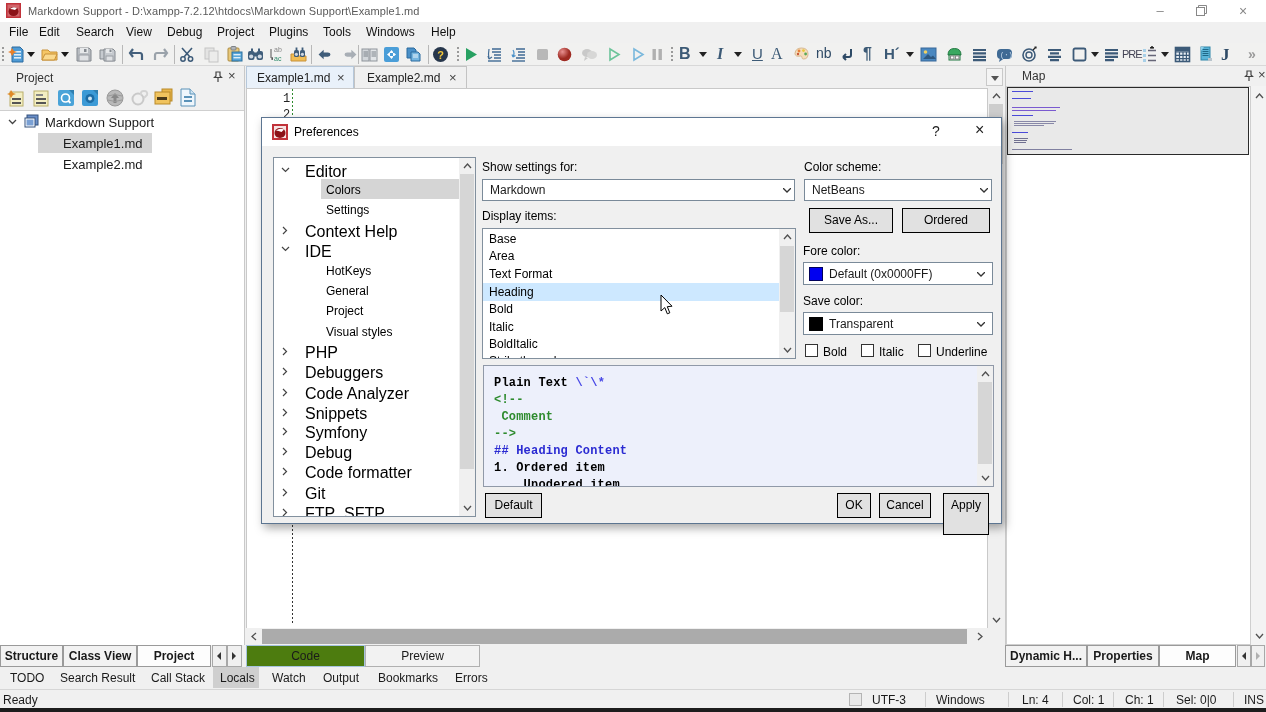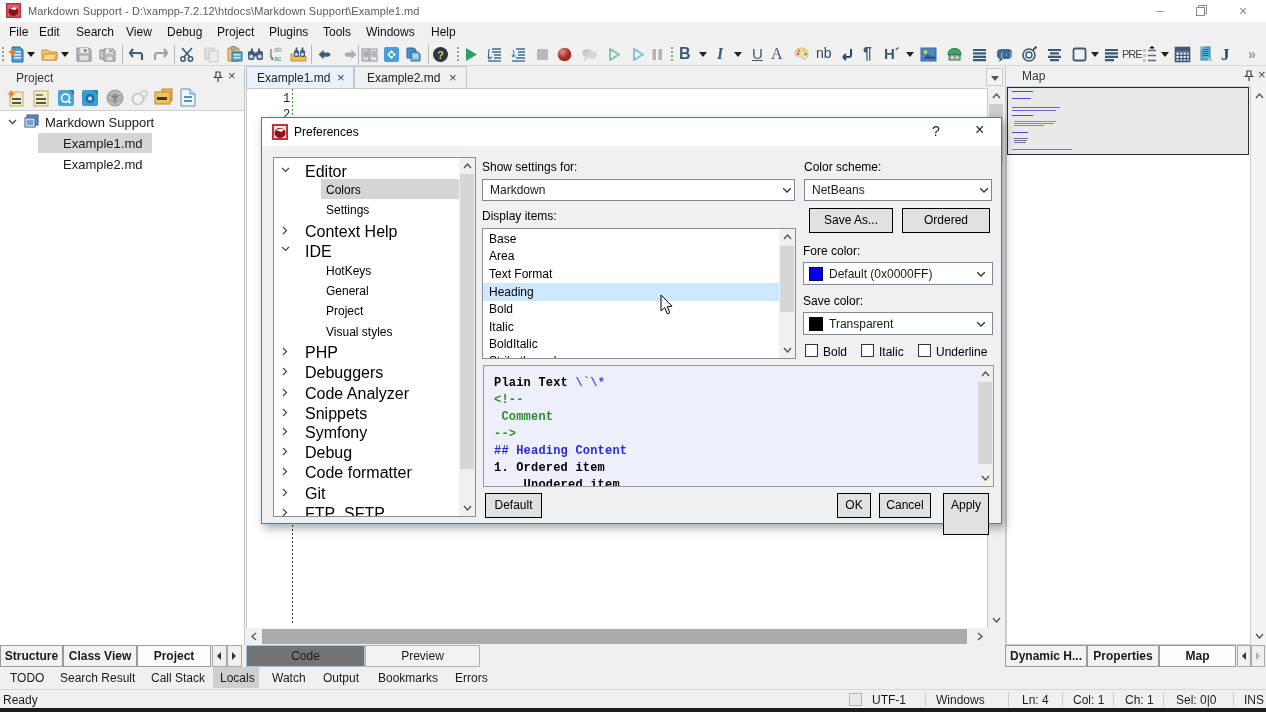--- a/index.html
+++ b/index.html
@@ -470,21 +470,21 @@
 <div id="btrow" class="abs" style="left:0;top:645px;width:1266px;height:22px;background:#f0f0f0">
   <div class="btab" style="left:0;width:63px;background:#f2f2f2;border:1px solid #9a9a9a;font-weight:bold">Structure</div>
   <div class="btab" style="left:63px;width:74px;background:#f2f2f2;border:1px solid #9a9a9a;font-weight:bold">Class View</div>
   <div class="btab" style="left:137px;width:74px;background:#fdfdfd;border:1px solid #9a9a9a;font-weight:bold">Project</div>
   <div class="btab" style="left:212px;width:15px;border:1px solid #a8a8a8;background:#f0f0f0"><svg width="5" height="8" style="margin-top:6px">
         <path d="M4 0 L0 4 L4 8z" fill="#333"></path>
       </svg></div>
   <div class="btab" style="left:227px;width:15px;border:1px solid #a8a8a8;background:#f0f0f0"><svg width="5" height="8" style="margin-top:6px">
         <path d="M0 0 L4 4 L0 8z" fill="#333"></path>
       </svg></div>
-  <div class="btab" style="left:246px;width:119px;background:#737373;border:1px solid #a7c4de">Code</div>
+  <div class="btab" style="left:246px;width:119px;background:#4d7c0f;border:1px solid #a7c4de">Code</div>
   <div class="btab" style="left:365px;width:115px;background:#f2f2f2;border:1px solid #b0b0b0">Preview</div>
   <div class="btab" style="left:1005px;width:82px;background:#f2f2f2;border:1px solid #9a9a9a;font-weight:bold">Dynamic H...</div>
   <div class="btab" style="left:1087px;width:72px;background:#f2f2f2;border:1px solid #9a9a9a;font-weight:bold">Properties</div>
   <div class="btab" style="left:1159px;width:77px;background:#fdfdfd;border:1px solid #9a9a9a;font-weight:bold">Map</div>
   <div class="btab" style="left:1237px;width:14px;border:1px solid #a8a8a8;background:#f0f0f0"><svg width="5" height="8" style="margin-top:6px">
         <path d="M4 0 L0 4 L4 8z" fill="#333"></path>
       </svg></div>
   <div class="btab" style="left:1251px;width:14px;border:1px solid #a8a8a8;background:#f0f0f0"><svg width="5" height="8" style="margin-top:6px">
         <path d="M0 0 L4 4 L0 8z" fill="#b0b0b0"></path>
       </svg></div>
@@ -497,21 +497,21 @@
   <span class="abs" style="left:220px;top:4px">Locals</span>
   <span class="abs" style="left:272px;top:4px">Watch</span>
   <span class="abs" style="left:323px;top:4px">Output</span>
   <span class="abs" style="left:378px;top:4px">Bookmarks</span>
   <span class="abs" style="left:455px;top:4px">Errors</span>
 </div>
 
 <div id="statusbar" class="abs" style="left:0;top:689px;width:1266px;height:19px;background:#f0f0f0;border-top:1px solid #d6d6d6">
   <span class="abs" style="left:3px;top:3px">Ready</span>
   <div class="abs" style="left:849px;top:3px;width:13px;height:13px;background:#e9e9e9;border:1px solid #b4b4b4"></div>
-  <span class="abs" style="left:872px;top:3px">UTF-1</span>
+  <span class="abs" style="left:872px;top:3px">UTF-3</span>
   <div class="abs" style="left:925px;top:2px;width:1px;height:15px;background:#cdcdcd"></div>
   <span class="abs" style="left:936px;top:3px">Windows</span>
   <div class="abs" style="left:1008px;top:2px;width:1px;height:15px;background:#cdcdcd"></div>
   <span class="abs" style="left:1022px;top:3px">Ln: 4</span>
   <div class="abs" style="left:1062px;top:2px;width:1px;height:15px;background:#cdcdcd"></div>
   <span class="abs" style="left:1073px;top:3px">Col: 1</span>
   <div class="abs" style="left:1113px;top:2px;width:1px;height:15px;background:#cdcdcd"></div>
   <span class="abs" style="left:1125px;top:3px">Ch: 1</span>
   <div class="abs" style="left:1163px;top:2px;width:1px;height:15px;background:#cdcdcd"></div>
   <span class="abs" style="left:1176px;top:3px">Sel: 0|0</span>

